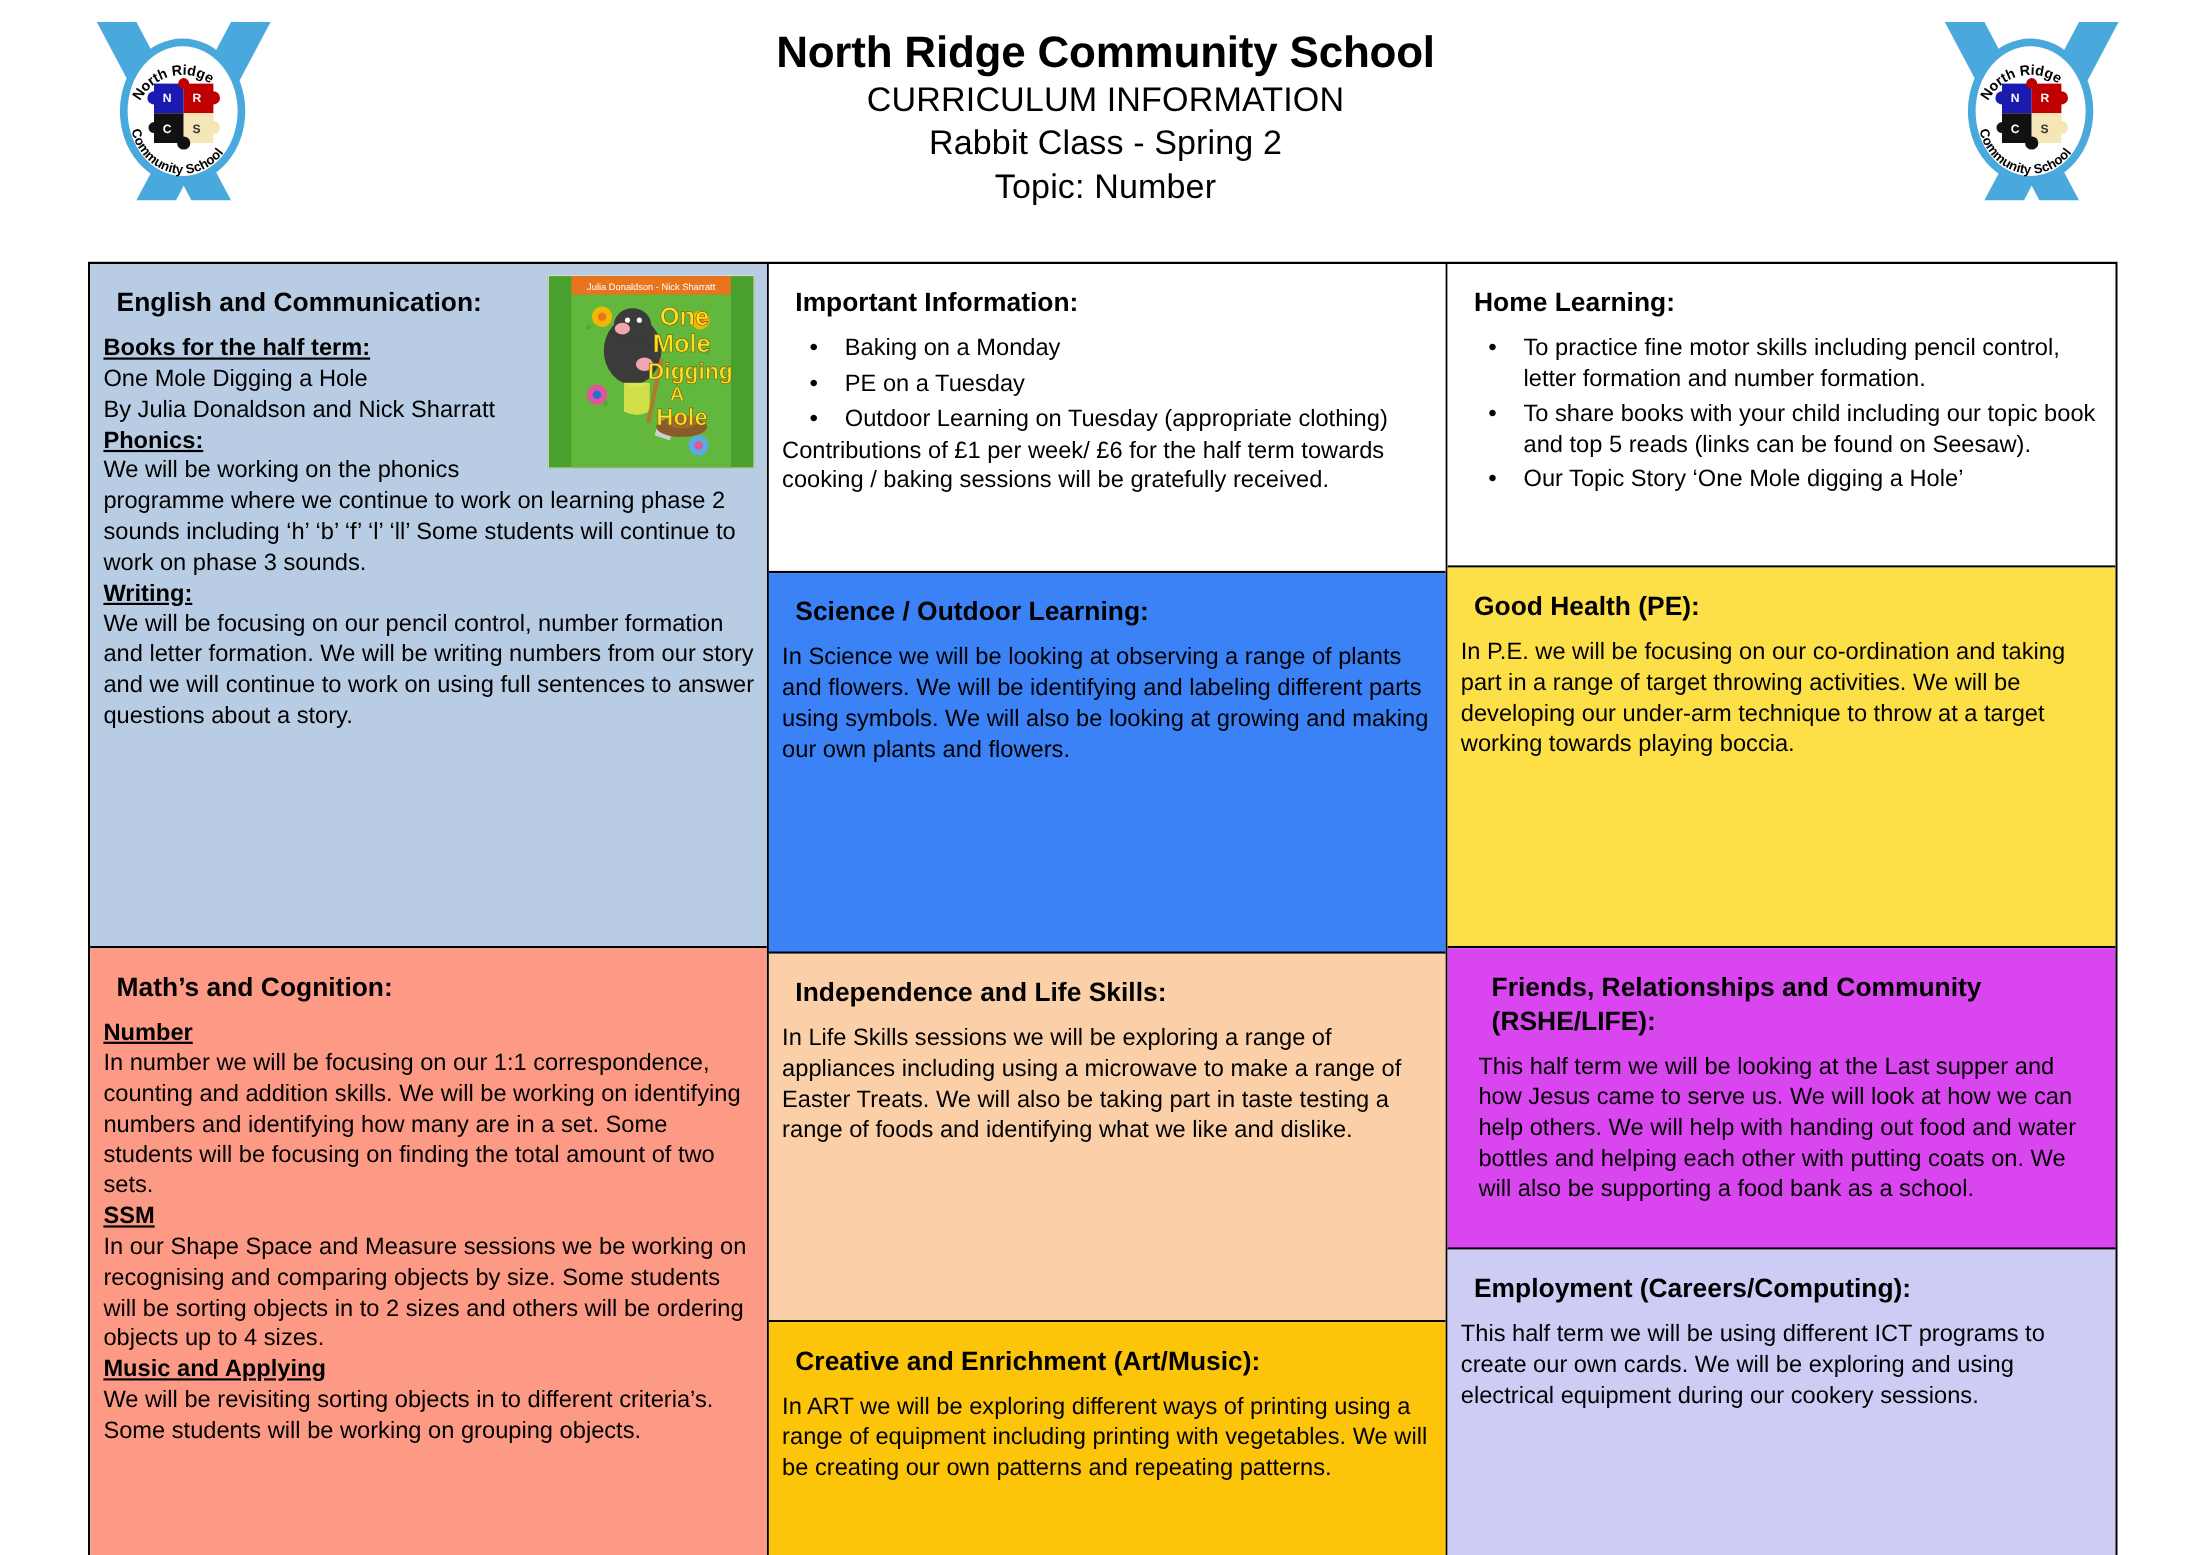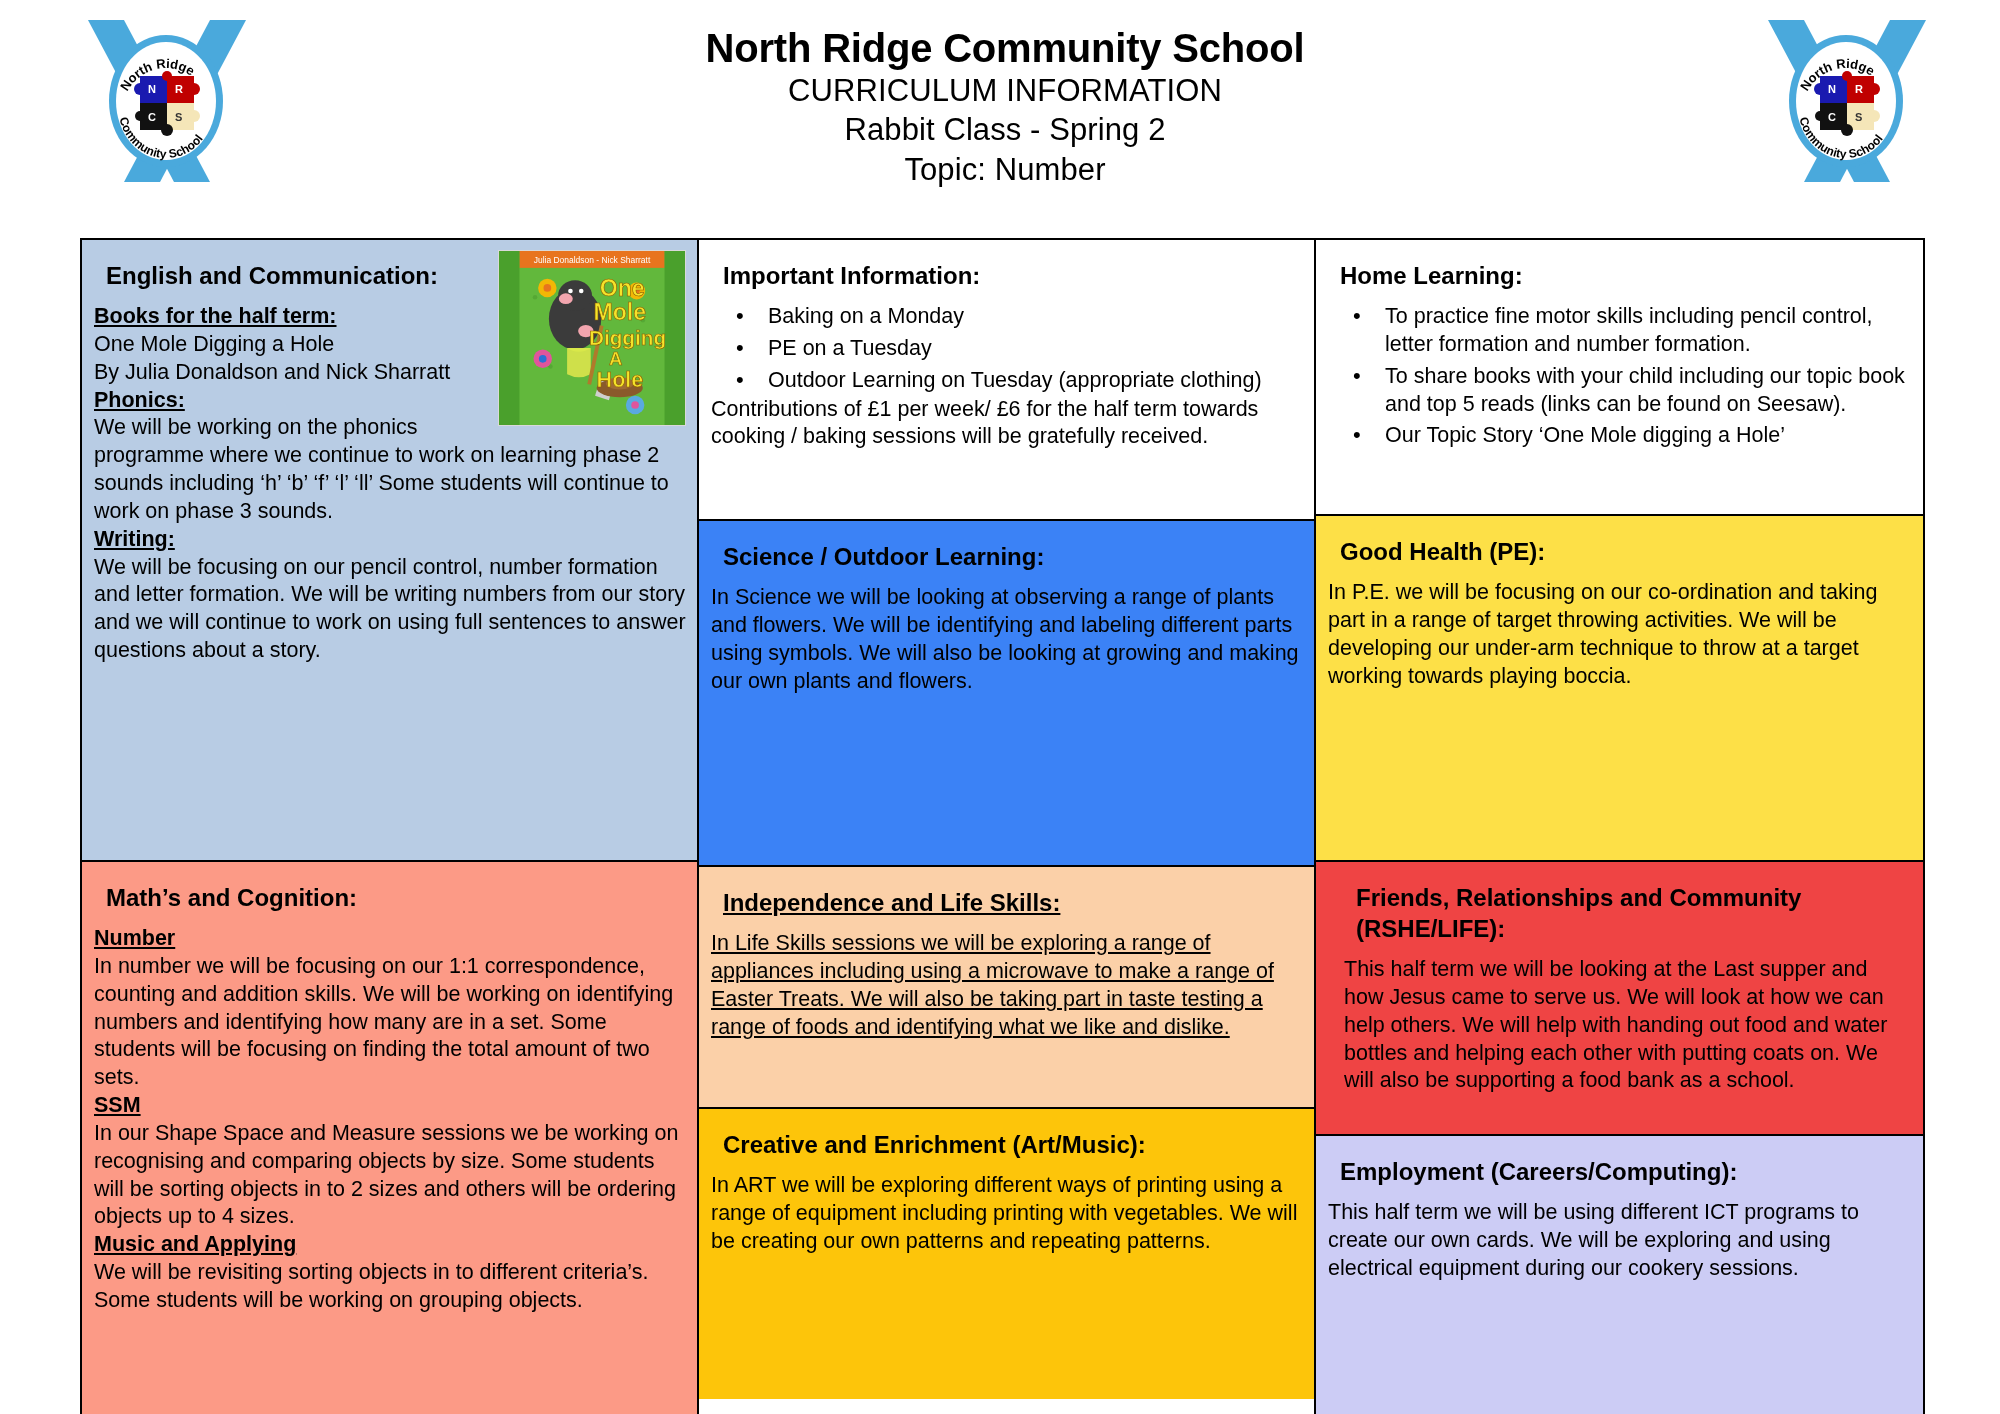--- a/index.html
+++ b/index.html
@@ -104,21 +104,21 @@
   }
 
   
   .c-english   { background: #b8cce4; }
   .c-maths     { background: #fc9a86; }
   .c-white     { background: #ffffff; }
   .c-science   { background: #3b82f6; }
   .c-life      { background: #fbd0a8; }
   .c-creative  { background: #fdc50a; }
   .c-health    { background: #fde047; }
-  .c-rshe      { background: #ef4444; padding-left: 28px; }
+  .c-rshe      { background: #d946ef; padding-left: 28px; }
   .c-employ    { background: #ccccf5; }
 
   
   .book-cover {
     float: right;
     width: 188px;
     height: 176px;
     margin: 2px 0 4px 8px;
     border: 1px solid #d9d9d9;
     box-sizing: border-box;
@@ -144,21 +144,21 @@
     left: -30px;
     top: -1px;
     font-size: 22px;
     line-height: inherit;
   }
 
   .fixed-h-english  { height: 622px; }
   .fixed-h-maths    { height: 564px; }
   .fixed-h-impinfo  { height: 281px; }
   .fixed-h-science  { height: 346px; }
-  .fixed-h-life     { height: 242px; text-decoration: underline; }
+  .fixed-h-life     { height: 335px; }
   .fixed-h-creative { height: 290px; }
   .fixed-h-home     { height: 276px; }
   .fixed-h-health   { height: 346px; }
   .fixed-h-rshe     { height: 274px; }
   .fixed-h-employ   { height: 290px; }
 </style>
 </head>
 <body>
 
 <div class="page">

